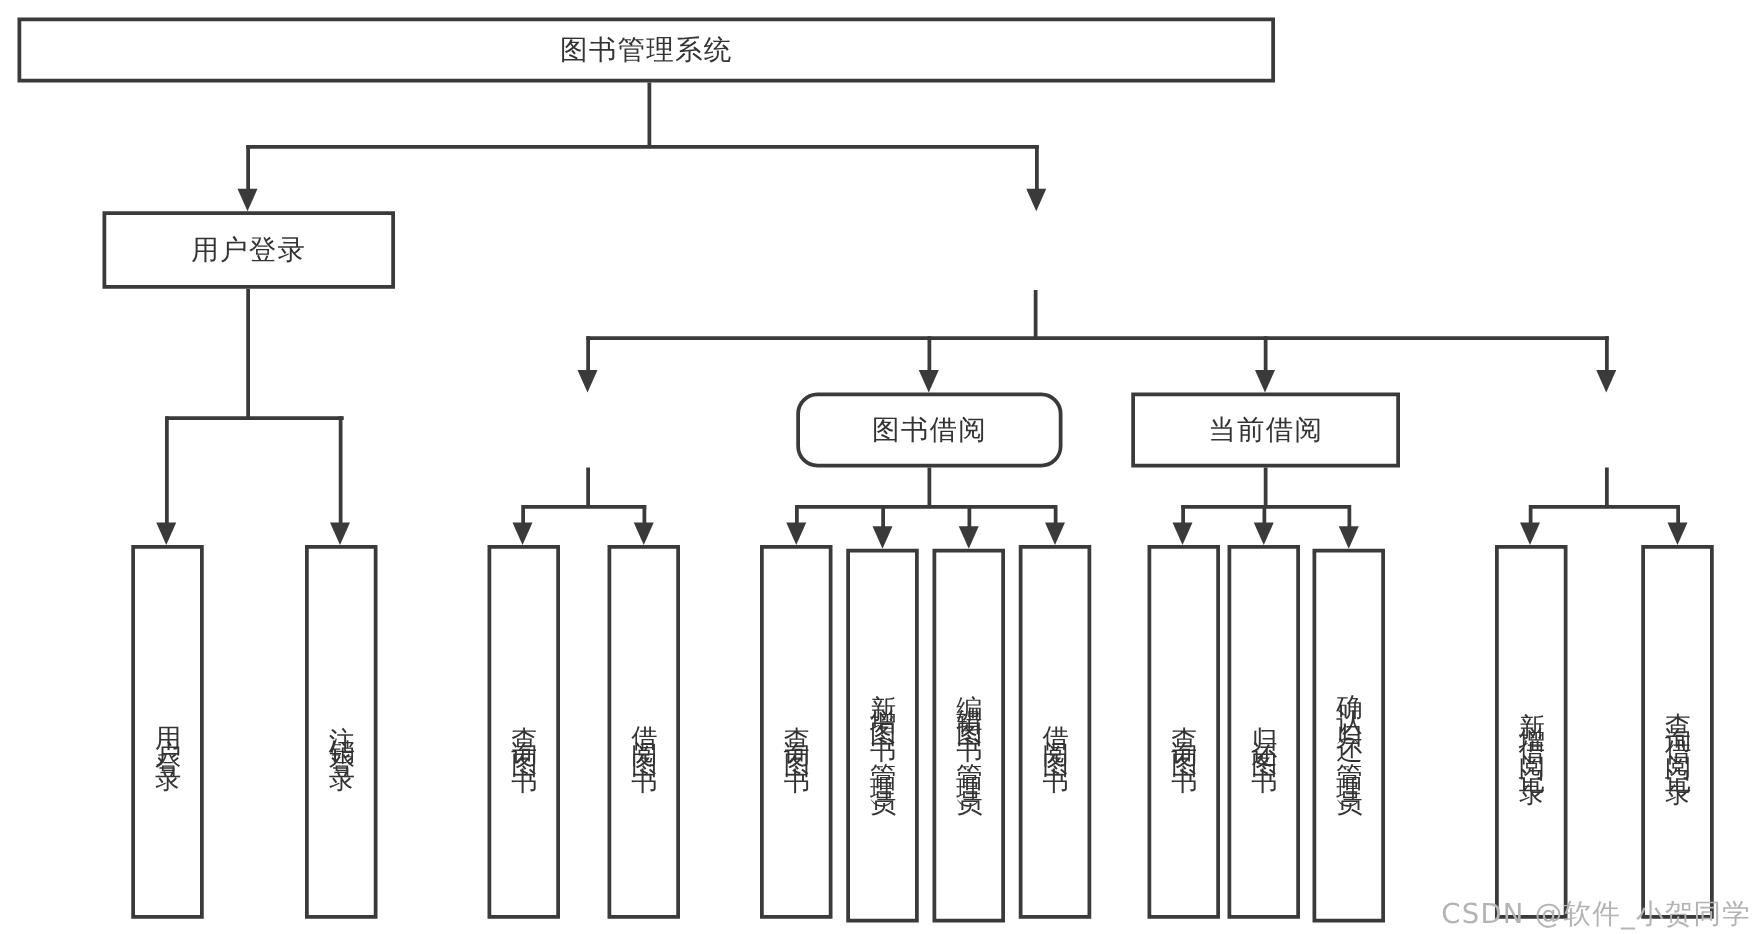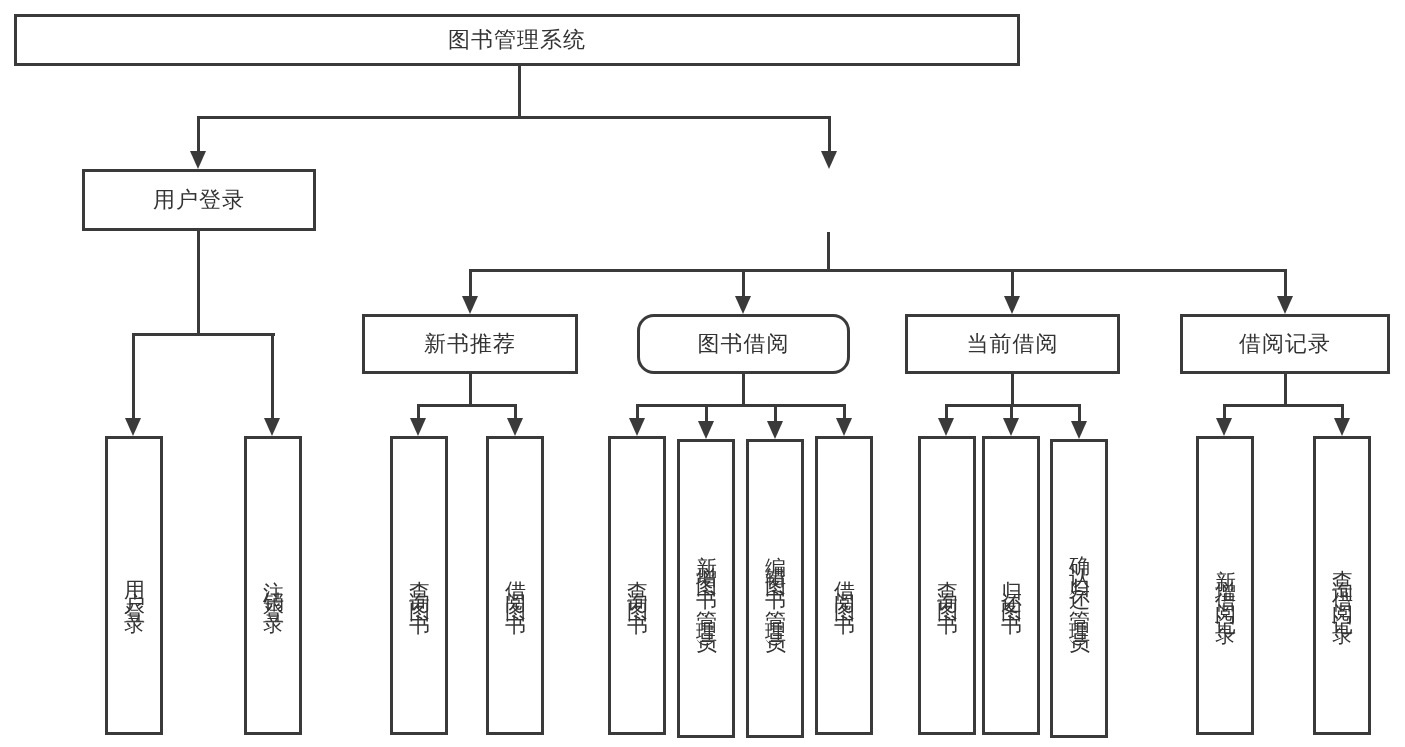--- a/index.html
+++ b/index.html
@@ -90,31 +90,25 @@
   <div class="hline" style="left:469px; top:269px; width:818px;"></div>
   <div class="vline" style="left:469px; top:269px; height:29px;"></div>
   <div class="arrow" style="left:462px; top:296px;"></div>
   <div class="vline" style="left:742px; top:269px; height:29px;"></div>
   <div class="arrow" style="left:735px; top:296px;"></div>
   <div class="vline" style="left:1011px; top:269px; height:29px;"></div>
   <div class="arrow" style="left:1004px; top:296px;"></div>
   <div class="vline" style="left:1284px; top:269px; height:29px;"></div>
   <div class="arrow" style="left:1277px; top:296px;"></div>
 
-  <div class="box" style="left:362px; top:314px; width:216px; height:60px;">
-    <span>新书推荐</span>
-  </div>
   <div class="box" style="left:637px; top:314px; width:213px; height:60px;border-radius:17px;">
     <span>图书借阅</span>
   </div>
   <div class="box" style="left:905px; top:314px; width:215px; height:60px;text-align:center;">
     <span>当前借阅</span>
-  </div>
-  <div class="box" style="left:1180px; top:314px; width:210px; height:60px;">
-    <span>借阅记录</span>
   </div>
 
   <div class="vline" style="left:469px; top:374px; height:32px;"></div>
   <div class="hline" style="left:418px; top:404px; width:99px;"></div>
   <div class="vline" style="left:417px; top:404px; height:16px;"></div>
   <div class="arrow" style="left:410px; top:418px;"></div>
   <div class="vline" style="left:514px; top:404px; height:16px;"></div>
   <div class="arrow" style="left:507px; top:418px;"></div>
 
   <div class="vline" style="left:742px; top:374px; height:32px;"></div>
@@ -181,14 +175,15 @@
     <span class="vtext">确认归还（管理员）</span>
   </div>
 
   <div class="vbox" style="left:1196px; top:436px; width:58px; height:299px;">
     <span class="vtext">新增借阅记录</span>
   </div>
   <div class="vbox" style="left:1313px; top:436px; width:58px; height:299px;">
     <span class="vtext">查询借阅记录</span>
   </div>
 
+  <div class="watermark">CSDN @软件_小贺同学</div>
 
 </div>
 
 </body></html>

